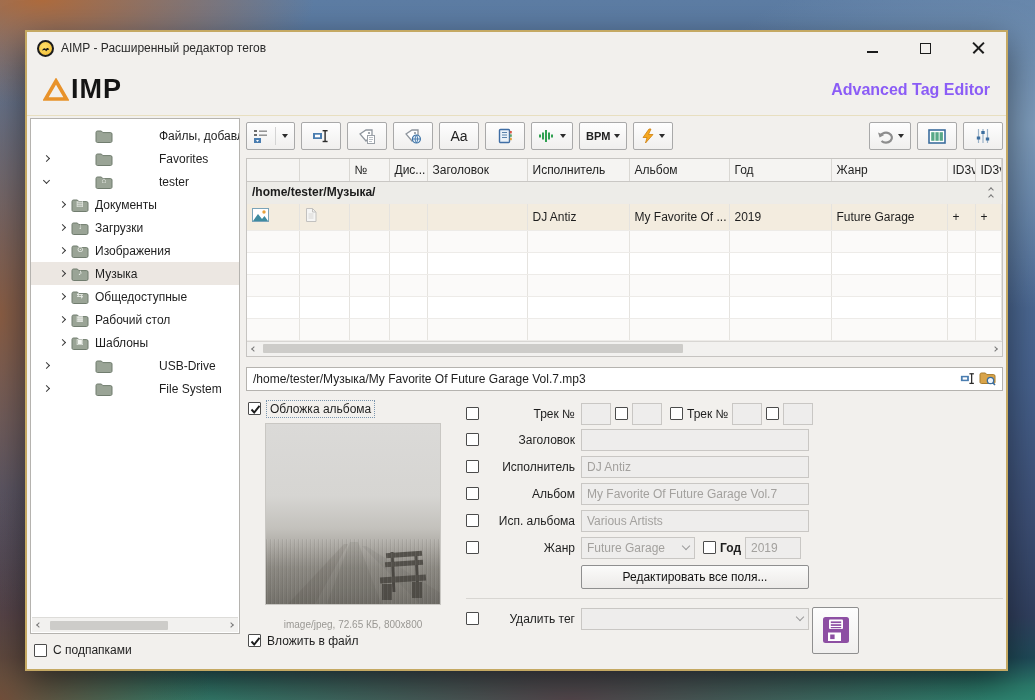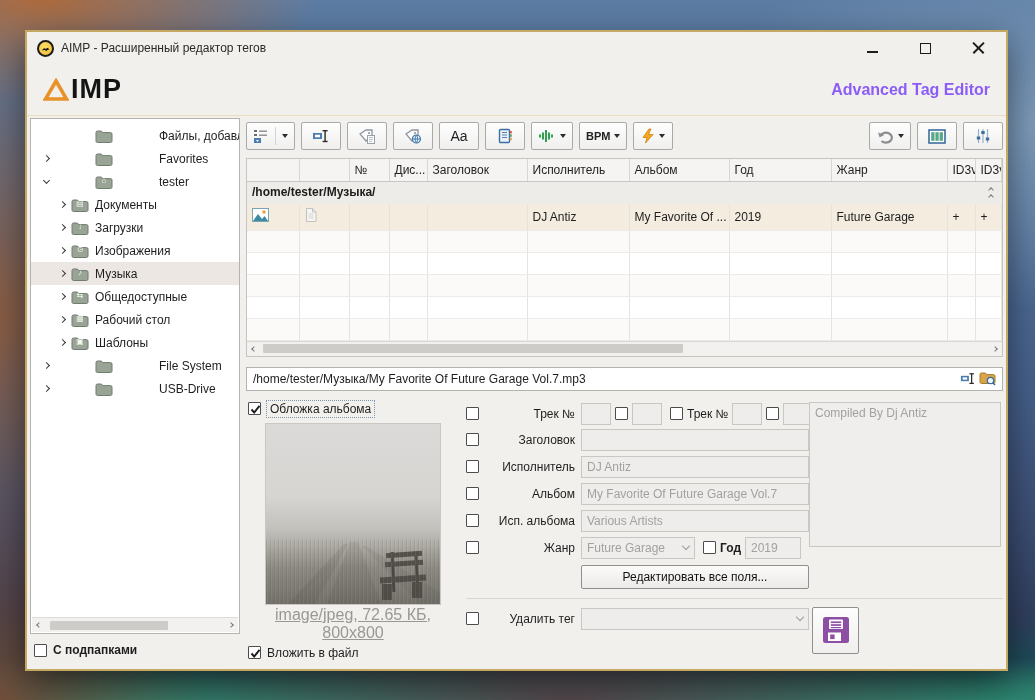--- a/index.html
+++ b/index.html
@@ -54,21 +54,21 @@
   .ficon { width:18px; height:16px; margin:0 6px 0 2px; position:relative; flex:0 0 auto; }
   .ficon svg { position:absolute; left:0; top:1px; }
   .fglyph { position:absolute; left:0; top:1px; width:18px; height:13px; display:flex; align-items:center; justify-content:center;
     font-size:8px; color:#f4f6f2; line-height:1; }
   .tlabel { white-space:nowrap; }
   .tree-hscroll { position:absolute; left:1px; right:1px; bottom:1px; height:15px; background:#f2f1ef; border-top:1px solid #dddcd9;
     display:flex; align-items:center; }
   .sb-arrow { width:14px; display:flex; align-items:center; justify-content:center; }
   .sb-thumb { height:9px; background:#cdccc9; border-radius:1px; }
   .tree-thumb { width:118px; margin-left:4px; }
-  .subfolders-row { height:22px; margin-top:5px; display:flex; align-items:center; padding-left:4px;font-weight:bold; }
+  .subfolders-row { height:22px; margin-top:5px; display:flex; align-items:center; padding-left:4px; }
 
   
   .cb { width:13px; height:13px; background:#fff; border:1px solid #4c4c4c; border-radius:1px; position:relative; flex:0 0 auto; display:inline-block; }
   .cb svg { position:absolute; left:0px; top:0px; }
   .cb-label { margin-left:6px; white-space:nowrap; }
 
   
   .right-col { flex:1; display:flex; flex-direction:column; min-width:0; }
   .toolbar { height:30px; margin:3px 0 7px; display:flex; gap:6px; align-items:center; }
   .tbtn { height:28px; min-width:40px; padding:0 6px; border:1px solid #a9a9a9; border-radius:2px;
@@ -102,21 +102,21 @@
   
   .editor { flex:1; display:flex; margin-top:9px; min-height:0; }
   .cover-col { width:212px; flex:0 0 auto; padding-left:2px; }
   .cover-head { display:flex; align-items:center; height:18px; }
   .focus-dotted { outline:1px dotted #7a95ae; padding:1px 3px; }
   .cover-img { width:176px; height:182px; margin:5px 0 0 17px; position:relative; border:1px solid #c9c7c3;
     background:linear-gradient(180deg,#dbdad8 0%,#d6d5d2 40%,#c3c1bc 58%,#aaa7a1 70%,#94918a 80%,#8b8881 92%,#84817a 100%); overflow:hidden; }
   .cover-img::after { content:""; position:absolute; left:0; right:0; bottom:0; height:36%;
     background:repeating-linear-gradient(90deg, rgba(60,58,54,.10) 0 1px, rgba(255,255,255,.06) 1px 2px, rgba(0,0,0,0) 2px 4px),
                linear-gradient(180deg, rgba(0,0,0,0) 0%, rgba(40,38,34,.18) 100%); }
-  .cover-caption { width:176px; margin-left:17px; text-align:center; font-size:16px; color:#9a9894; margin-top:1px;text-decoration:underline; }
+  .cover-caption { width:176px; margin-left:17px; text-align:center; font-size:10px; color:#9a9894; margin-top:14px; }
   .embed-row { display:flex; align-items:center; margin-top:4px; }
 
   .fields-col { flex:1; padding-left:8px; display:flex; flex-direction:column; min-width:0; }
   .fields-top { display:flex; }
   .mid-col { width:343px; flex:0 0 auto; padding-top:2px; }
   .frow { display:flex; align-items:center; height:26px; margin-bottom:1px; }
   .flabel { width:92px; text-align:right; margin:0 6px 0 4px; white-space:nowrap; flex:0 0 auto; }
   .inp { height:22px; background:#eeedec; border:1px solid #c9c7c4; color:#a3a19e; font-size:12px; padding:0 5px;
     font-family:inherit; }
   .inp-wide { width:228px; } .inp-sm { width:30px; flex:0 0 auto; } .inp-yr { width:56px; }
@@ -312,33 +312,33 @@
 
           <div class="titem lvl0" data-interactable="true">
             <span class="exp" data-interactable="true">
                 <span class="chev right"></span>
               </span>
             <span class="ficon" data-interactable="false">
                 <svg width="18" height="14" viewBox="0 0 18 14">
                   <path d="M1 3.5c0-.8.6-1.5 1.4-1.5h4l1.4 1.6h7.8c.8 0 1.4.6 1.4 1.4v7c0 .8-.6 1.5-1.4 1.5H2.4c-.8 0-1.4-.7-1.4-1.5z" fill="#9aa496" stroke="#717d6f"></path>
                 </svg>
               </span>
+            <span class="tlabel" data-interactable="false">USB-Drive</span>
+          </div>
+
+          <div class="titem lvl0" data-interactable="true">
+            <span class="exp" data-interactable="true">
+                <span class="chev right"></span>
+              </span>
+            <span class="ficon" data-interactable="false">
+                <svg width="18" height="14" viewBox="0 0 18 14">
+                  <path d="M1 3.5c0-.8.6-1.5 1.4-1.5h4l1.4 1.6h7.8c.8 0 1.4.6 1.4 1.4v7c0 .8-.6 1.5-1.4 1.5H2.4c-.8 0-1.4-.7-1.4-1.5z" fill="#9aa496" stroke="#717d6f"></path>
+                </svg>
+              </span>
             <span class="tlabel" data-interactable="false">File System</span>
-          </div>
-
-          <div class="titem lvl0" data-interactable="true">
-            <span class="exp" data-interactable="true">
-                <span class="chev right"></span>
-              </span>
-            <span class="ficon" data-interactable="false">
-                <svg width="18" height="14" viewBox="0 0 18 14">
-                  <path d="M1 3.5c0-.8.6-1.5 1.4-1.5h4l1.4 1.6h7.8c.8 0 1.4.6 1.4 1.4v7c0 .8-.6 1.5-1.4 1.5H2.4c-.8 0-1.4-.7-1.4-1.5z" fill="#9aa496" stroke="#717d6f"></path>
-                </svg>
-              </span>
-            <span class="tlabel" data-interactable="false">USB-Drive</span>
           </div>
 
           <div class="tree-hscroll" data-interactable="true">
             <span class="sb-arrow" data-interactable="true">
                 <span class="chev sm" style="transform:rotate(135deg)"></span>
               </span>
             <span class="sb-thumb tree-thumb" data-interactable="true"></span>
             <span class="sb-arrow" style="margin-left:auto" data-interactable="true">
                 <span class="chev sm" style="transform:rotate(-45deg)"></span>
               </span>
@@ -707,21 +707,20 @@
                     <span class="cb" data-interactable="true"></span>
                   <span class="inline-lab" style="font-weight:bold" data-interactable="false">Год</span>
                   <input class="inp inp-yr" data-interactable="true" value="2019" style="">
                 </div>
                 <div class="editall-btn" data-interactable="true">
                   <span data-interactable="false">Редактировать все поля...</span>
                 </div>
               </div>
 
               <div class="comment-col">
-                <textarea class="comment-box" data-interactable="true" style="">Compiled By Dj Antiz</textarea>
               </div>
             </div>
 
             <hr class="fields-sep" data-interactable="false">
 
             <div class="fields-bottom">
               <div class="brow">
                 <span class="cb" data-interactable="true"></span>
                 <span class="flabel" data-interactable="false">Удалить тег</span>
                 <span class="combo inp-wide" data-interactable="true">

